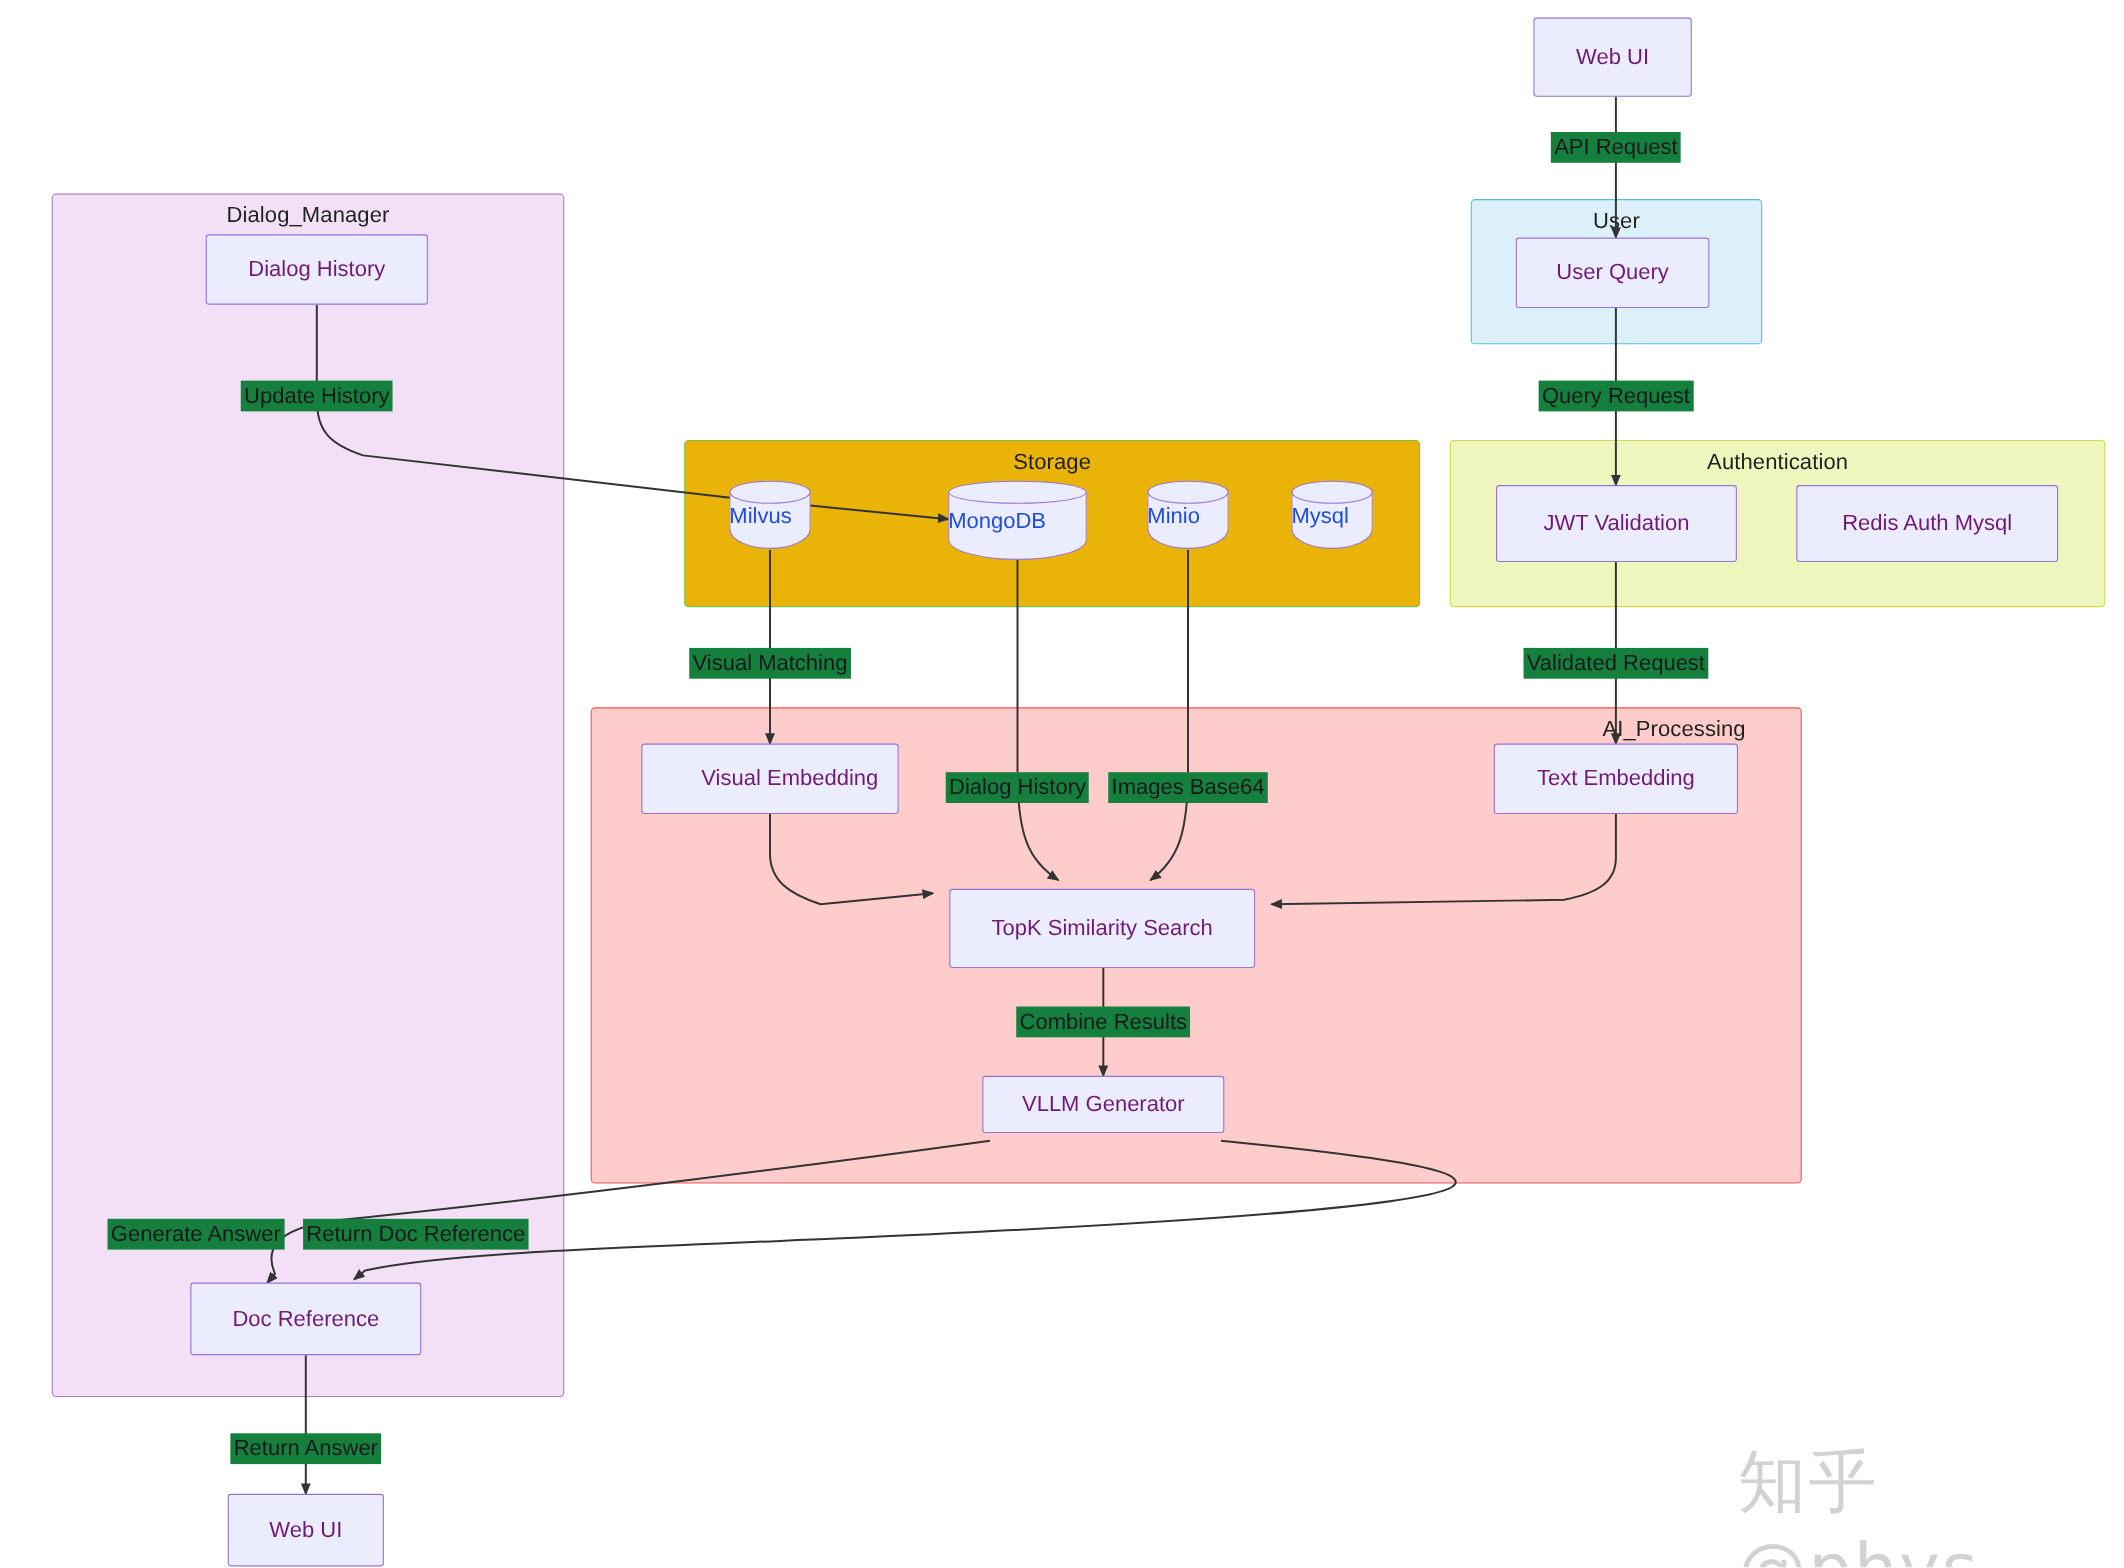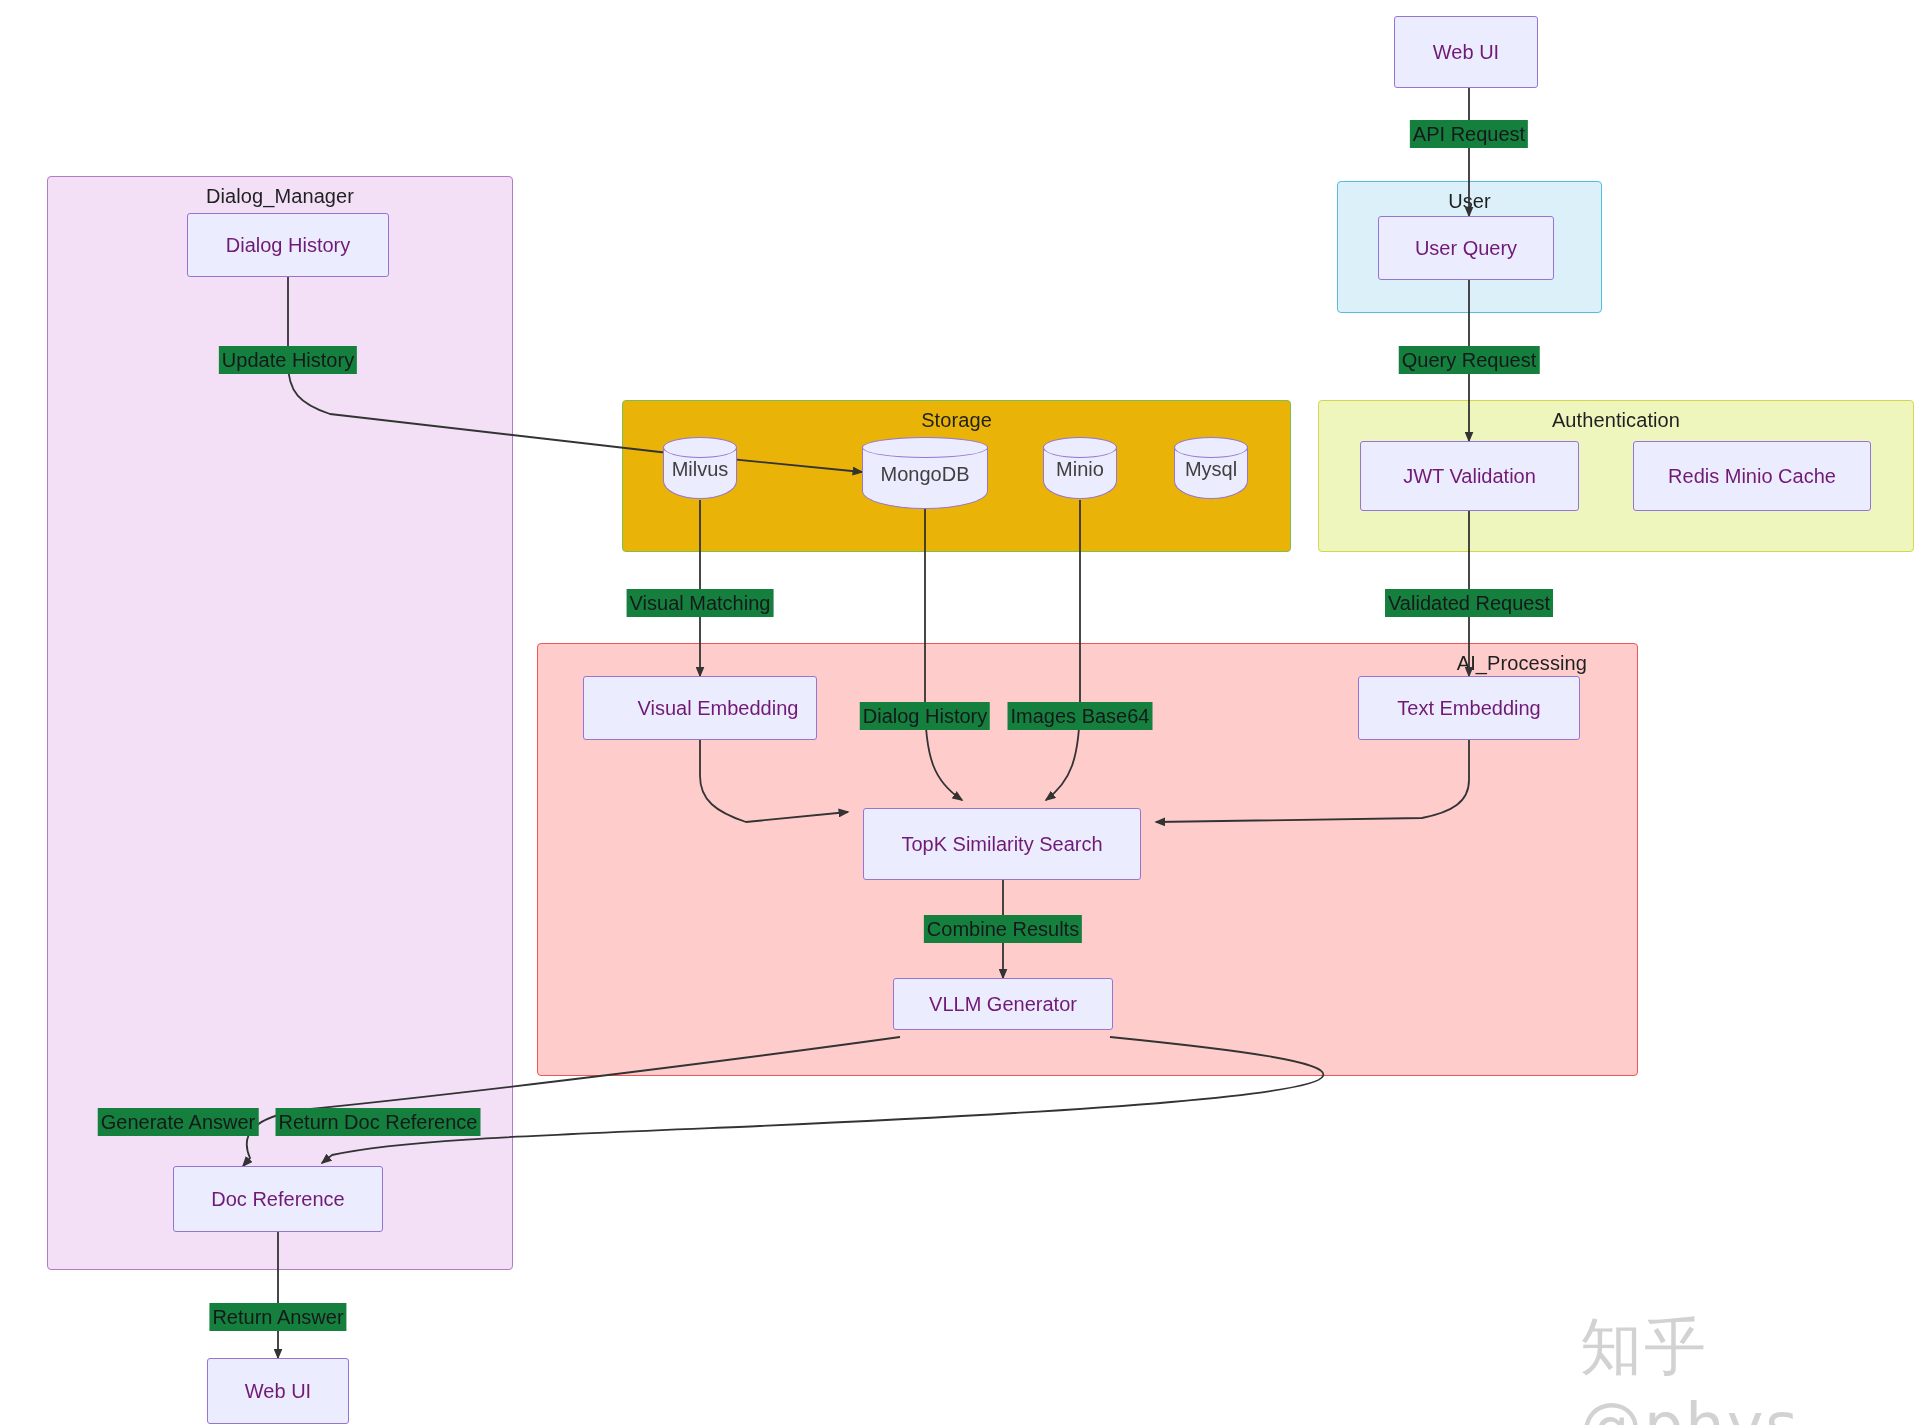--- a/index.html
+++ b/index.html
@@ -17,21 +17,21 @@
     font-size:20px;color:#701a75;text-align:center;line-height:1.15;}
 
   .cyl{position:absolute;box-sizing:border-box;}
   .cyl .body{position:absolute;left:0;right:0;top:9px;bottom:0;background:#ececff;
     border-left:1.6px solid #9674d4;border-right:1.6px solid #9674d4;
     border-bottom:1.6px solid #9674d4;border-bottom-left-radius:50% 18px;
     border-bottom-right-radius:50% 18px;}
   .cyl .top{position:absolute;left:0;right:0;top:0;height:19px;background:#ececff;
     border:1.6px solid #9674d4;border-radius:50%;}
   .cyl .lbl{position:absolute;left:0;right:0;top:50%;transform:translateY(-42%);
-    text-align:center;font-size:20px;color:#404040;}
+    font-size:20px;color:#1d4ed8;}
 
   .elabel{position:absolute;background:#15803d;color:#15191c;font-size:20px;
     line-height:1.2;padding:2px 3px;white-space:nowrap;transform:translate(-50%,-50%);}
 
   .watermark{position:absolute;color:#d2d2d2;font-size:62px;letter-spacing:2px;
     font-family:"DejaVu Sans",sans-serif;user-select:none;}
 </style>
 </head>
 <body>
 
@@ -102,21 +102,21 @@
   </svg>
 
   <div class="node" style="left:1394px;top:16px;width:144px;height:72px;">Web UI</div>
 
   <div class="node" style="left:1378px;top:216px;width:176px;height:64px;">User Query</div>
 
   <div class="node" style="left:187px;top:213px;width:202px;height:64px;">Dialog History</div>
 
   <div class="node" style="left:1360px;top:441px;width:219px;height:70px;">JWT Validation</div>
 
-  <div class="node" style="left:1633px;top:441px;width:238px;height:70px;">Redis Minio Cache</div>
+  <div class="node" style="left:1633px;top:441px;width:238px;height:70px;">Redis Auth Mysql</div>
 
   <div class="cyl" style="left:663px;top:437px;width:74px;height:62px;">
     <div class="body"></div>
     <div class="top"></div>
     <div class="lbl">Milvus</div>
   </div>
 
   <div class="cyl" style="left:862px;top:437px;width:126px;height:72px;">
     <div class="body"></div>
     <div class="top"></div>

